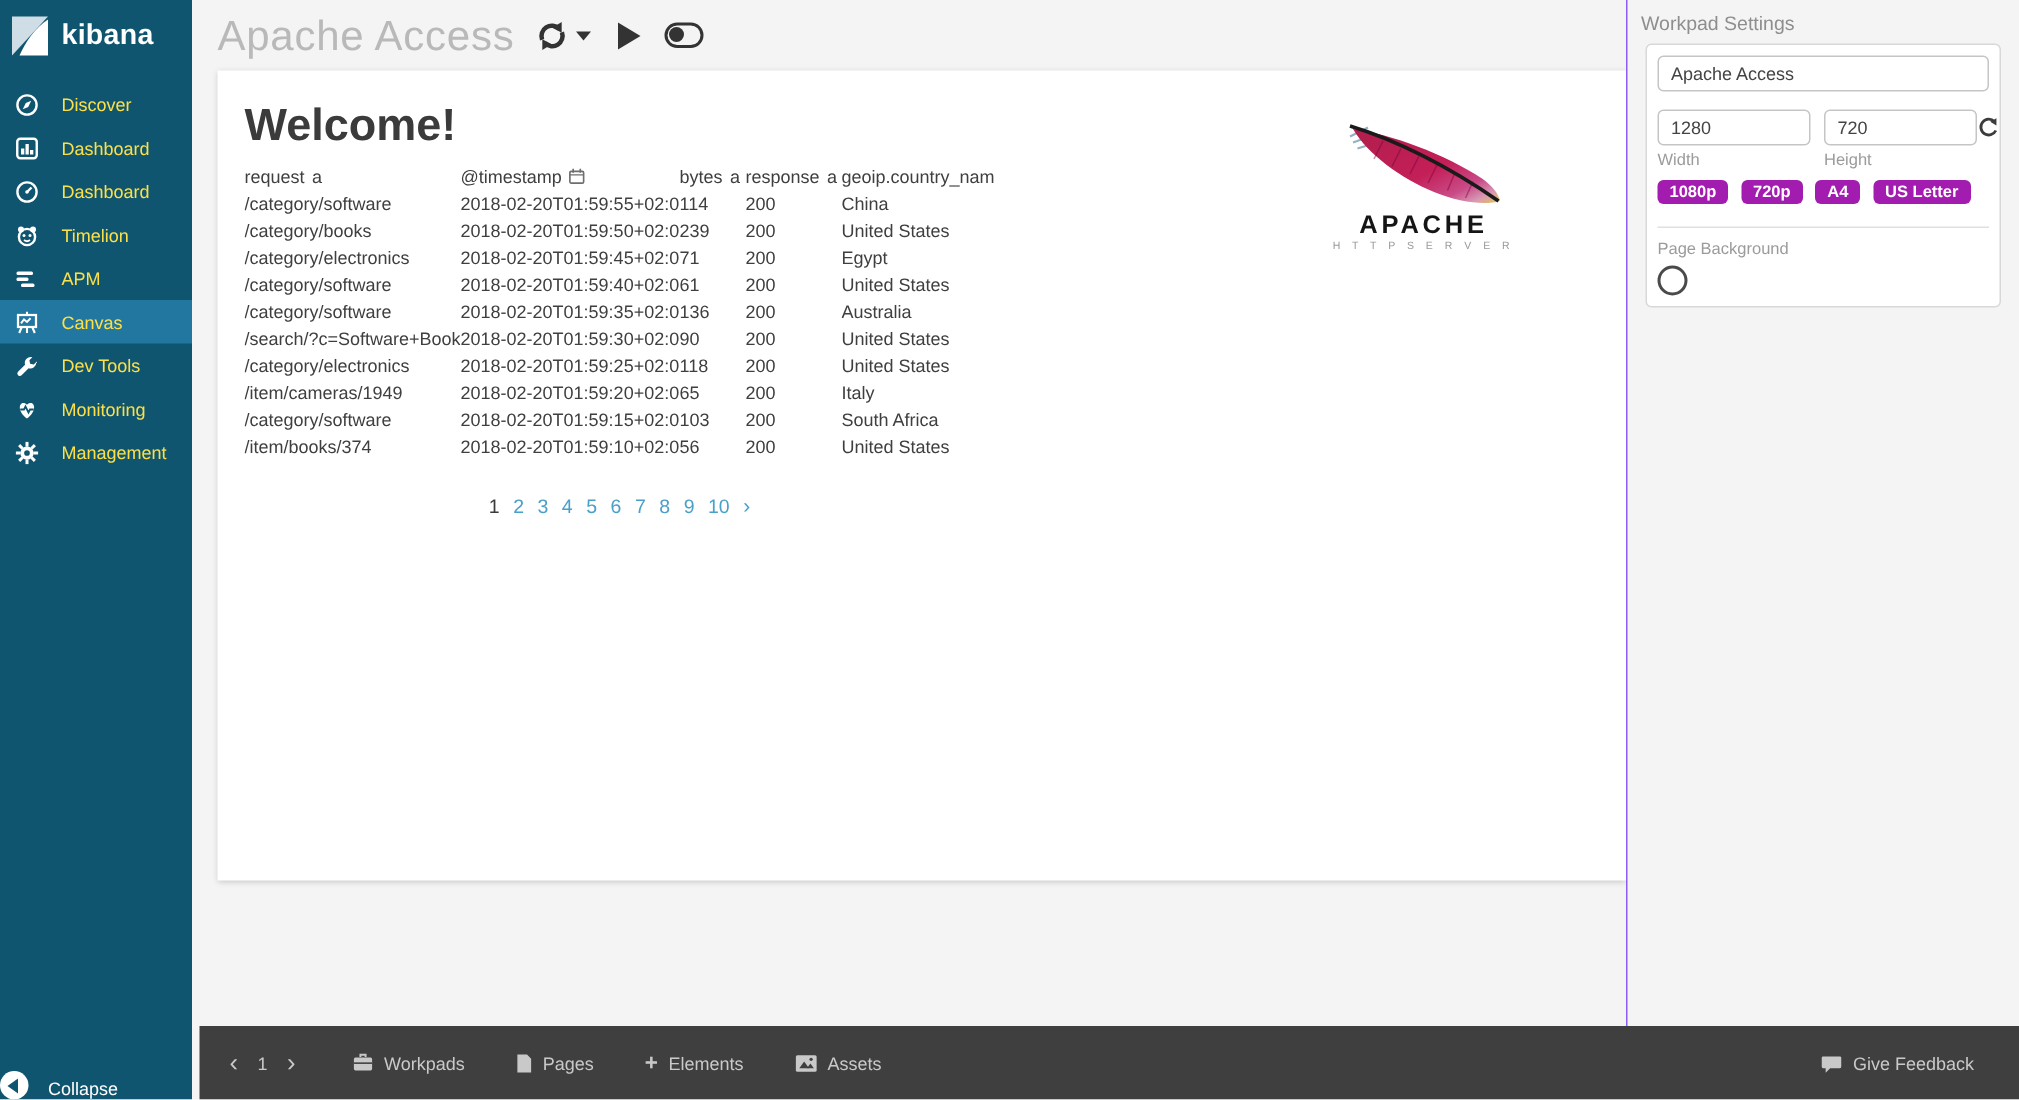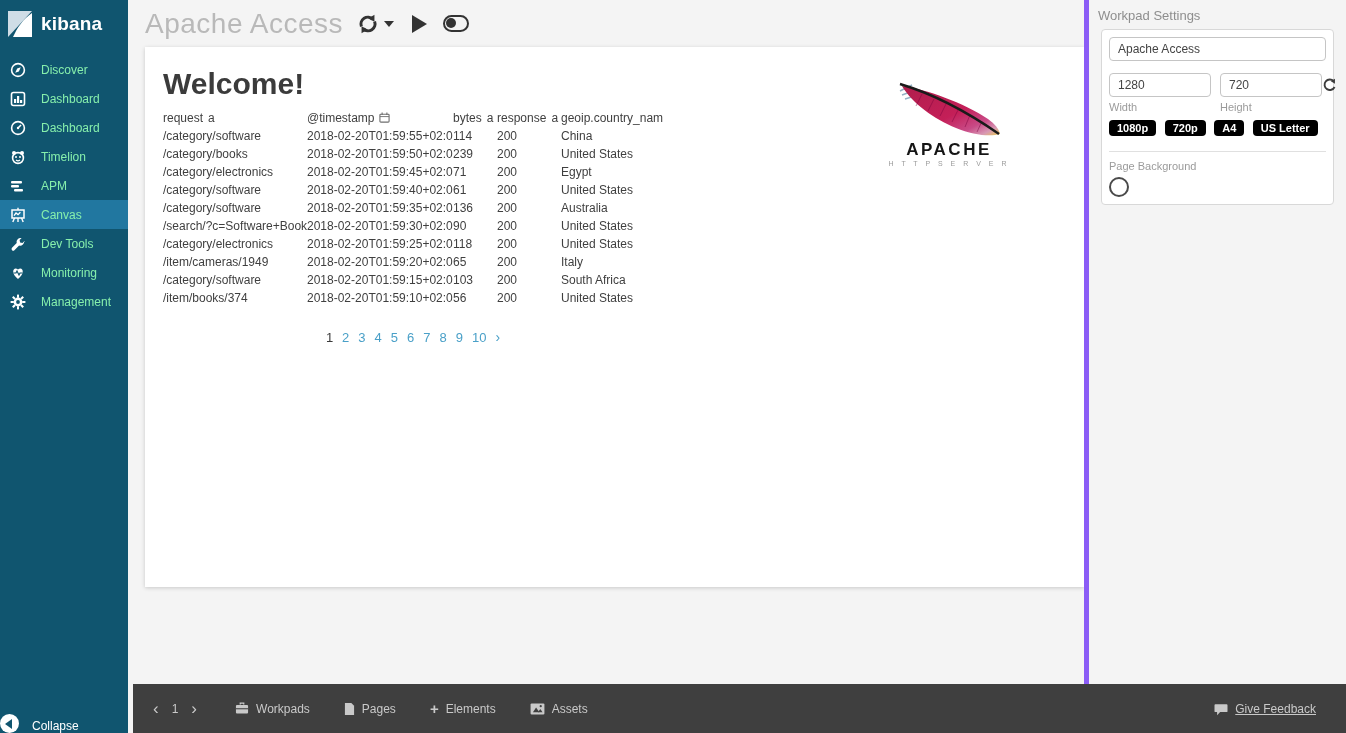--- a/index.html
+++ b/index.html
@@ -10,21 +10,21 @@
   
   .sidebar { position:absolute; left:0; top:0; bottom:0; width:128px; background:#10556F; color:#fff; z-index:5; }
   .logo-band { height:47px; display:flex; align-items:center; padding-left:5px; }
   .logo-mark { width:30px; height:32px; flex:0 0 auto; }
   .logo-text { font-size:19px; font-weight:bold; letter-spacing:0.2px; margin-left:6px; color:#fff; }
   .nav { margin-top:8px; }
   .nav-item { height:29px; display:flex; align-items:center; padding-left:9px; cursor:pointer; }
   .nav-item.active { background:#2177A0; }
   .nav-icon { width:17px; height:17px; flex:0 0 auto; display:flex; align-items:center; justify-content:center; }
   .nav-icon svg { width:16px; height:16px; }
-  .nav-label { margin-left:15px; font-size:12px; color:#86efac; }
+  .nav-label { margin-left:15px; font-size:12px; color:#fde047; }
   .collapse-area { position:absolute; left:0; bottom:0; width:133px; height:49px; display:flex; align-items:flex-end; padding-left:0; cursor:pointer; }
   .collapse-circle { width:19px; height:19px; border-radius:50%; background:#fff; display:flex; align-items:center; justify-content:center; }
   .collapse-tri { width:0; height:0; border-top:5px solid transparent; border-bottom:5px solid transparent; border-right:7px solid #10556F; margin-right:2px; }
   .collapse-label { margin-left:13px; font-size:12px; color:#fff; }
 
   
   .workspace { position:absolute; left:133px; top:0; right:262px; bottom:49px; background:#f4f4f4; overflow:hidden; }
   .wp-header { position:absolute; left:12px; top:0; height:47px; display:flex; align-items:center; }
   .wp-title { font-size:28px; font-weight:300; color:#b9b9b9; letter-spacing:0.5px; }
   .hdr-icon { margin-left:14px; display:flex; align-items:center; cursor:pointer; }
@@ -43,46 +43,46 @@
   th .cal { margin-left:4px; position:relative; top:1px; }
   .col-request{width:144px}.col-ts{width:146px}.col-bytes{width:44px}.col-resp{width:64px}.col-geo{width:102px}
   .pagination { margin-top:22px; text-align:center; font-size:13px; }
   .pagination span { margin:0 4.5px; cursor:pointer; }
   .pagination .current { color:#3b3b3b; }
   .pagination .link { color:#4AA0C8; }
   .pagination .next { color:#4AA0C8; font-size:14px; }
   .apache-logo { position:absolute; left:733px; top:30px; width:142px; height:96px; }
 
   
-  .settings { position:absolute; right:0; top:0; width:262px; bottom:49px; background:#f4f4f4; border-left:5px solid #8b5cf6; }
+  .settings { position:absolute; right:0; top:0; width:262px; bottom:49px; background:#f4f4f4; border-left:1px solid #8b5cf6; }
   .settings-title { font-size:13px; color:#8e8e8e; padding:8px 0 6px 9px; }
   .settings-card { margin:0 12px; background:#fff; border:1px solid #d8d8d8; border-radius:4px; padding:7px; }
   .txt-input { width:100%; height:24px; border:1px solid #c5c5c5; border-radius:4px; padding:0 8px; font-size:12px; color:#444; font-family:inherit; background:#fff; outline:none; }
   .size-row { margin-top:12px; display:flex; align-items:center; }
   .size-input { width:102px; height:24px; border:1px solid #c5c5c5; border-radius:4px; padding:0 8px; font-size:12px; color:#444; font-family:inherit; outline:none; }
   .size-input + .size-input { margin-left:9px; }
   .size-refresh { margin-left:auto; cursor:pointer; display:flex; align-items:center; }
   .size-labels { display:flex; margin-top:4px; }
   .size-labels span { font-size:11px; color:#9b9b9b; }
   .size-labels .w { width:111px; }
   .presets { margin-top:5px; }
-  .preset-badge { display:inline-block; background:#000000; color:#fff; font-size:11px; font-weight:bold; padding:2px 8px; border-radius:4px; margin-right:4px; cursor:pointer; }
+  .preset-badge { display:inline-block; background:#a21caf; color:#fff; font-size:11px; font-weight:bold; padding:2px 8px; border-radius:4px; margin-right:4px; cursor:pointer; }
   .divider { border-top:1px solid #e0e0e0; margin:15px 0 8px 0; }
   .pagebg-label { font-size:11px; color:#9b9b9b; }
   .color-dot { width:20px; height:20px; border-radius:50%; border:2.5px solid #4a4a4a; background:#fff; margin-top:5px; cursor:pointer; }
 
   
   .bottom-bar { position:absolute; left:133px; right:0; bottom:0; height:49px; background:#3f3f3f; display:flex; align-items:center; color:#c9c9c9; font-size:12px; padding:0 30px 0 16px; }
   .bb-btn { display:flex; align-items:center; cursor:pointer; color:#c9c9c9; }
   .bb-chev { font-size:17px; line-height:1; padding:0 4px; }
   .bb-pagenum { margin:0 9px; font-size:12px; }
   .bb-group { display:flex; align-items:center; margin-left:34px; }
   .bb-group svg, .bb-group .plus { margin-right:7px; }
   .plus { font-size:15px; font-weight:bold; line-height:1; }
-  .feedback { margin-left:auto; display:flex; align-items:flex-end; cursor:pointer;text-decoration:underline; }
+  .feedback { margin-left:auto; display:flex; align-items:flex-end; cursor:pointer; }
   .feedback svg { margin-right:7px; }
 </style>
 </head>
 <body>
 
 <div id="app">
 
   <aside class="sidebar">
     <div class="logo-band">
       <svg class="logo-mark" viewBox="0 0 30 32">

